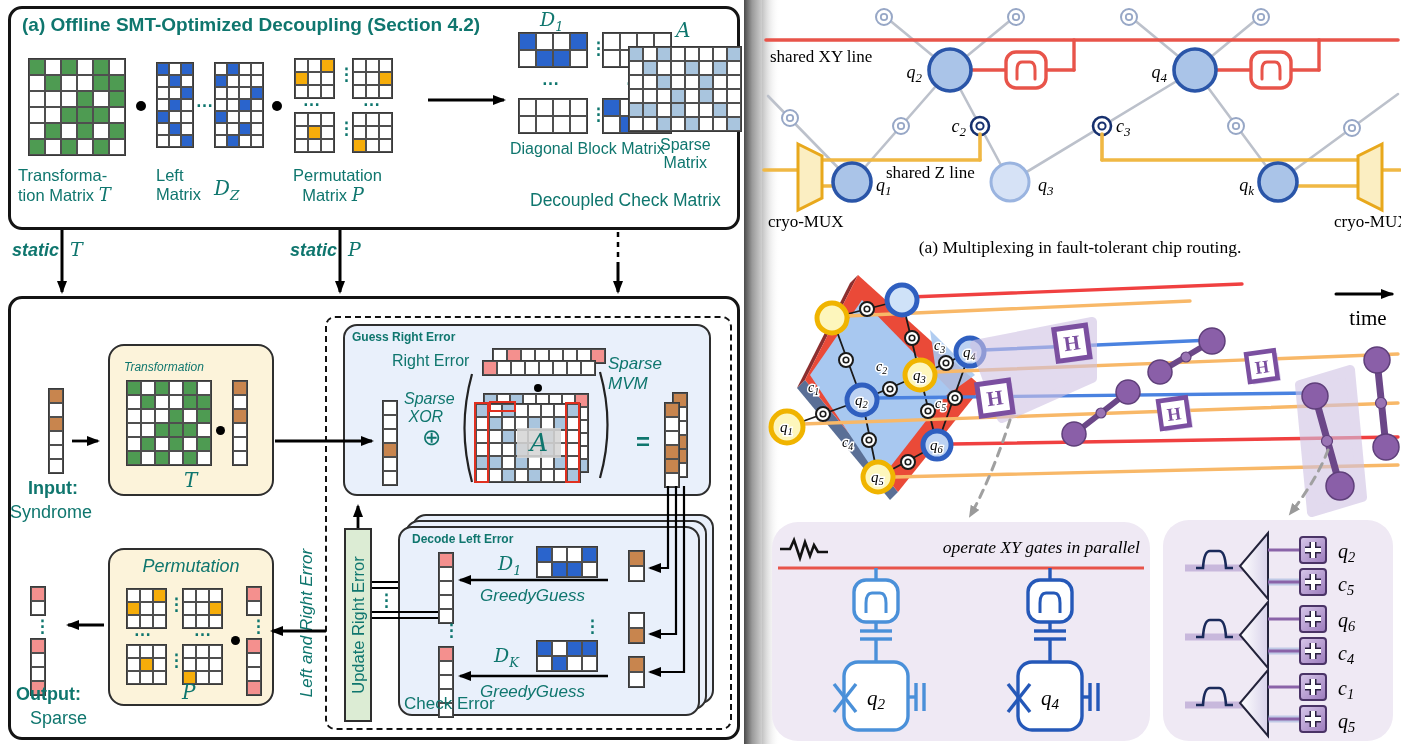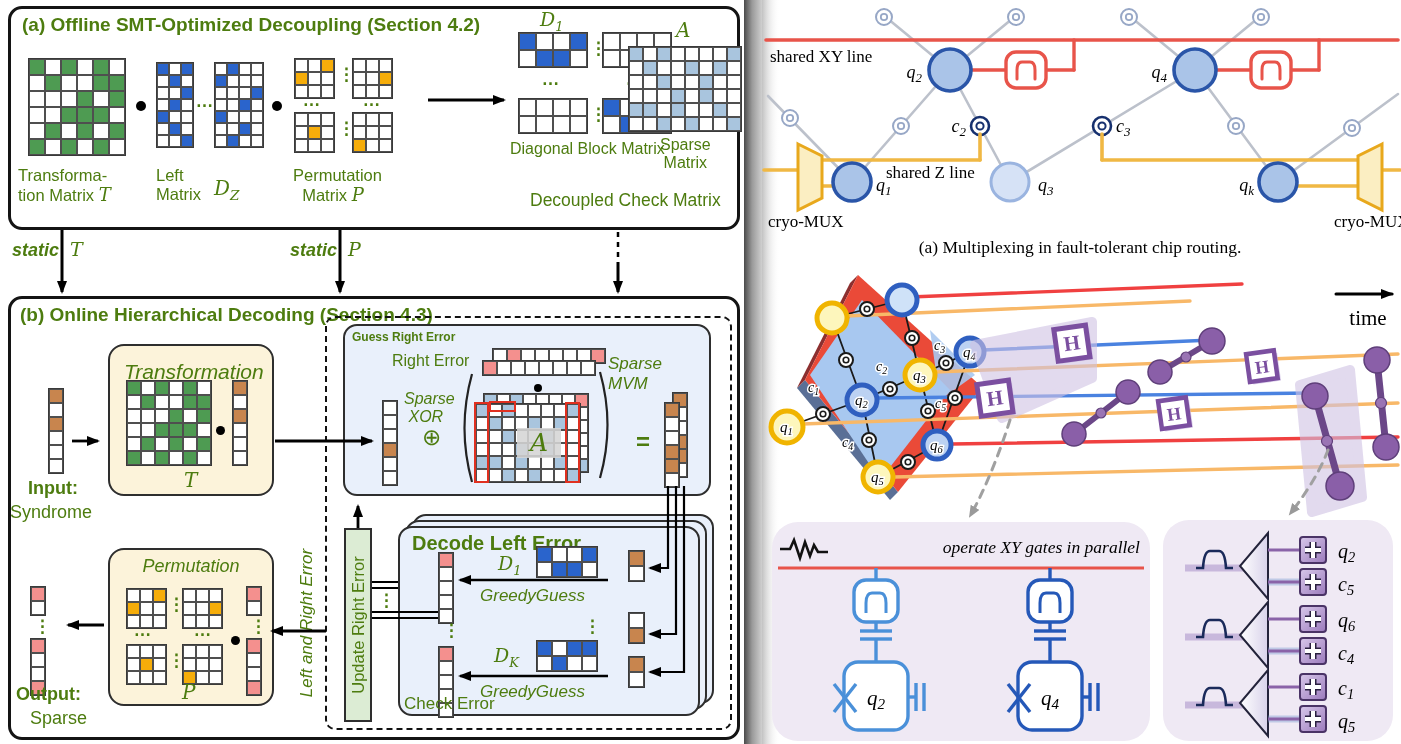--- a/index.html
+++ b/index.html
@@ -1,17 +1,17 @@
 <!DOCTYPE html>
 <html><head>
 <meta charset="utf-8">
 <style>
   html,body{margin:0;padding:0;background:#e8e8e8}
   #stage{position:relative;width:1401px;height:744px;background:#fff;overflow:hidden;
-         font-family:"Liberation Sans",sans-serif;color:#4d7c0f}
+         font-family:"Liberation Sans",sans-serif;color:#0f766e}
   .abs{position:absolute}
   .grid{display:grid;background:#fff;border:1px solid #3a3a3a;width:max-content;height:max-content}
   .cell{border:1px solid #4f4f4f;box-sizing:border-box;background:#fff}
   .cG{background:#4e9b52}.cB{background:#2a64cc}.cY{background:#f6ad0a}
   .cL{background:#a9c5de}.cP{background:#f4908e}.cN{background:#c8854e}
   .panel{border:3px solid #141414;border-radius:14px;background:#fff;box-sizing:border-box}
   .creambox{background:#fcf3da;border:2px solid #2e2e2e;border-radius:16px;box-sizing:border-box}
   .bluebox{background:#e9f0fb;border:2px solid #2e2e2e;border-radius:14px;box-sizing:border-box}
   .dashedbox{border:2.5px dashed #111;border-radius:10px;box-sizing:border-box}
   .greenbox{background:#dcecd4;border:2px solid #2e2e2e;box-sizing:border-box}
@@ -298,26 +298,25 @@
     <span>Permutation</span><br>
     &nbsp;&nbsp;<span>Matrix</span> <span class="math" style="font-size:18px">P</span>
   </div>
 
   <div class="abs boldital" style="left:12px;top:240px"><span>static</span></div>
   <div class="abs math" style="left:70px;top:238px;font-size:19px">T</div>
   <div class="abs boldital" style="left:290px;top:240px"><span>static</span></div>
   <div class="abs math" style="left:348px;top:238px;font-size:19px">P</div>
 
   <div class="abs panel" style="left:8px;top:296px;width:732px;height:444px"></div>
-  <div class="abs t-bold" style="left:20px;top:304px">(b) Online Hierarchical Decoding (Section 4.3)</div>
 
   <div class="abs dashedbox" style="left:325px;top:316px;width:407px;height:414px"></div>
 
   <div class="abs creambox" style="left:108px;top:344px;width:166px;height:152px"></div>
-  <div class="abs ital" style="left:124px;top:360px;font-size:21px;width:134px;text-align:center">Transformation</div>
+  <div class="abs ital" style="left:124px;top:360px;font-size:12px;width:134px;">Transformation</div>
   <div class="abs grid" style="left: 126px; top: 380px; grid-template-columns: repeat(6, 14px); grid-auto-rows: 14px;">
       <div class="cell cG"></div>
       <div class="cell"></div>
       <div class="cell cG"></div>
       <div class="cell"></div>
       <div class="cell cG"></div>
       <div class="cell"></div>
       <div class="cell"></div>
       <div class="cell cG"></div>
       <div class="cell"></div>
@@ -609,21 +608,21 @@
       <div class="cell"></div>
       <div class="cell"></div>
       <div class="cell cN"></div>
       <div class="cell cN"></div>
       <div class="cell"></div>
     </div>
 
   <div class="abs bluebox" style="left:412px;top:514px;width:302px;height:190px"></div>
   <div class="abs bluebox" style="left:405px;top:520px;width:302px;height:190px"></div>
   <div class="abs bluebox" style="left:398px;top:526px;width:302px;height:190px"></div>
-  <div class="abs t-bold" style="left:412px;top:532px;font-size:20px">Decode Left Error</div>
+  <div class="abs t-bold" style="left:412px;top:532px;font-size:12px">Decode Left Error</div>
   <div class="abs grid" style="left: 438px; top: 552px; grid-template-columns: repeat(1, 14px); grid-auto-rows: 14px;">
       <div class="cell cP"></div>
       <div class="cell"></div>
       <div class="cell"></div>
       <div class="cell"></div>
       <div class="cell"></div>
     </div>
   <div class="abs math" style="left:498px;top:552px;font-size:19px"><span>D</span><sub>1</sub></div>
   <div class="abs grid" style="left: 536px; top: 546px; grid-template-columns: repeat(4, 15px); grid-auto-rows: 15px;">
       <div class="cell cB"></div>

